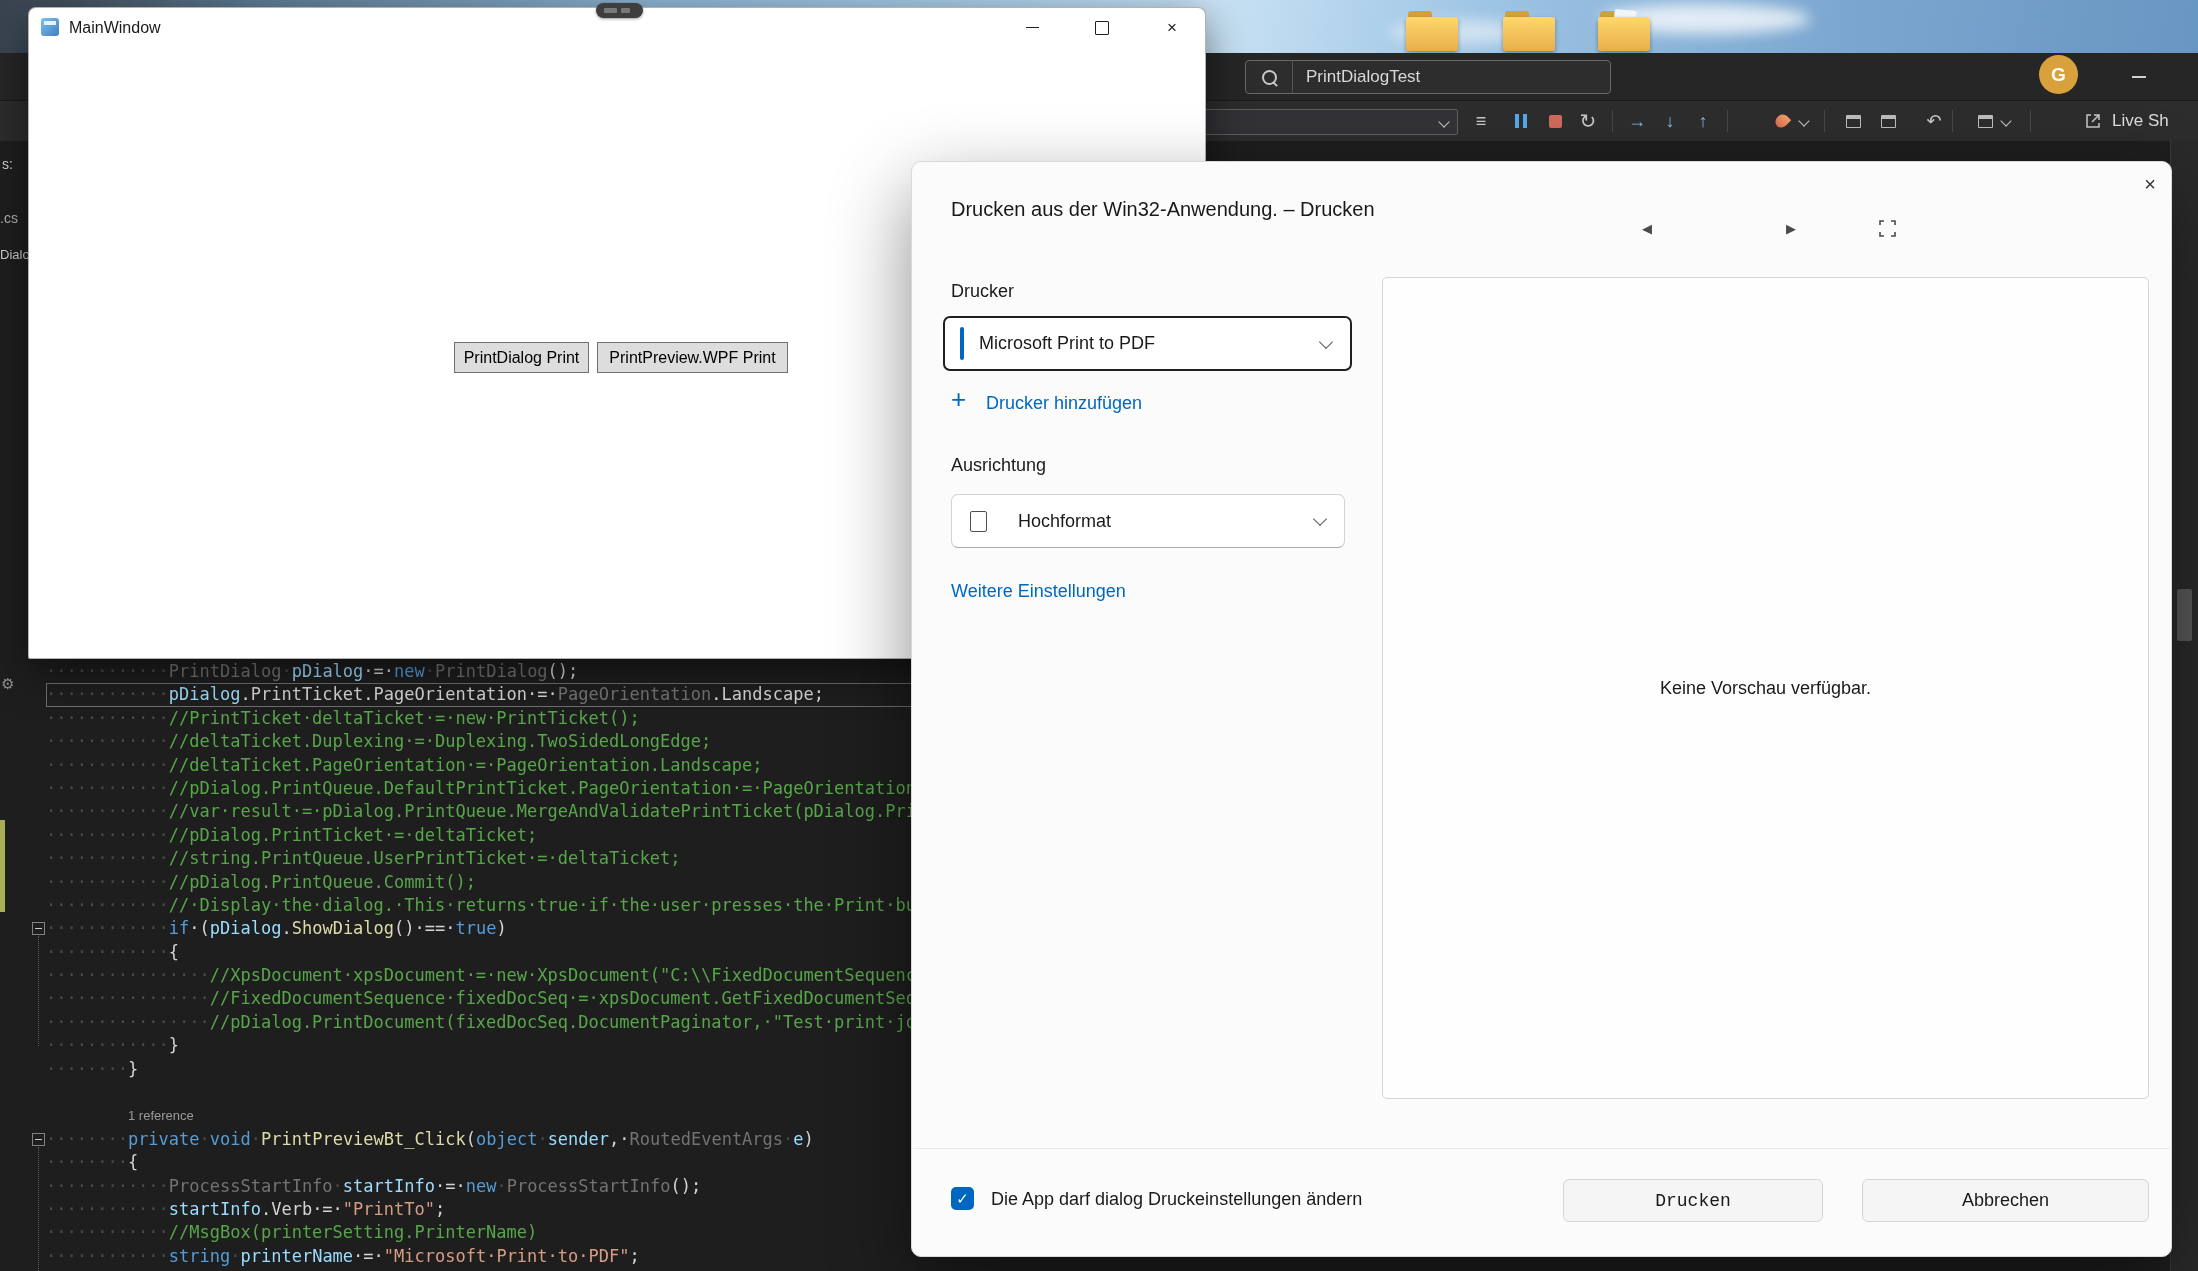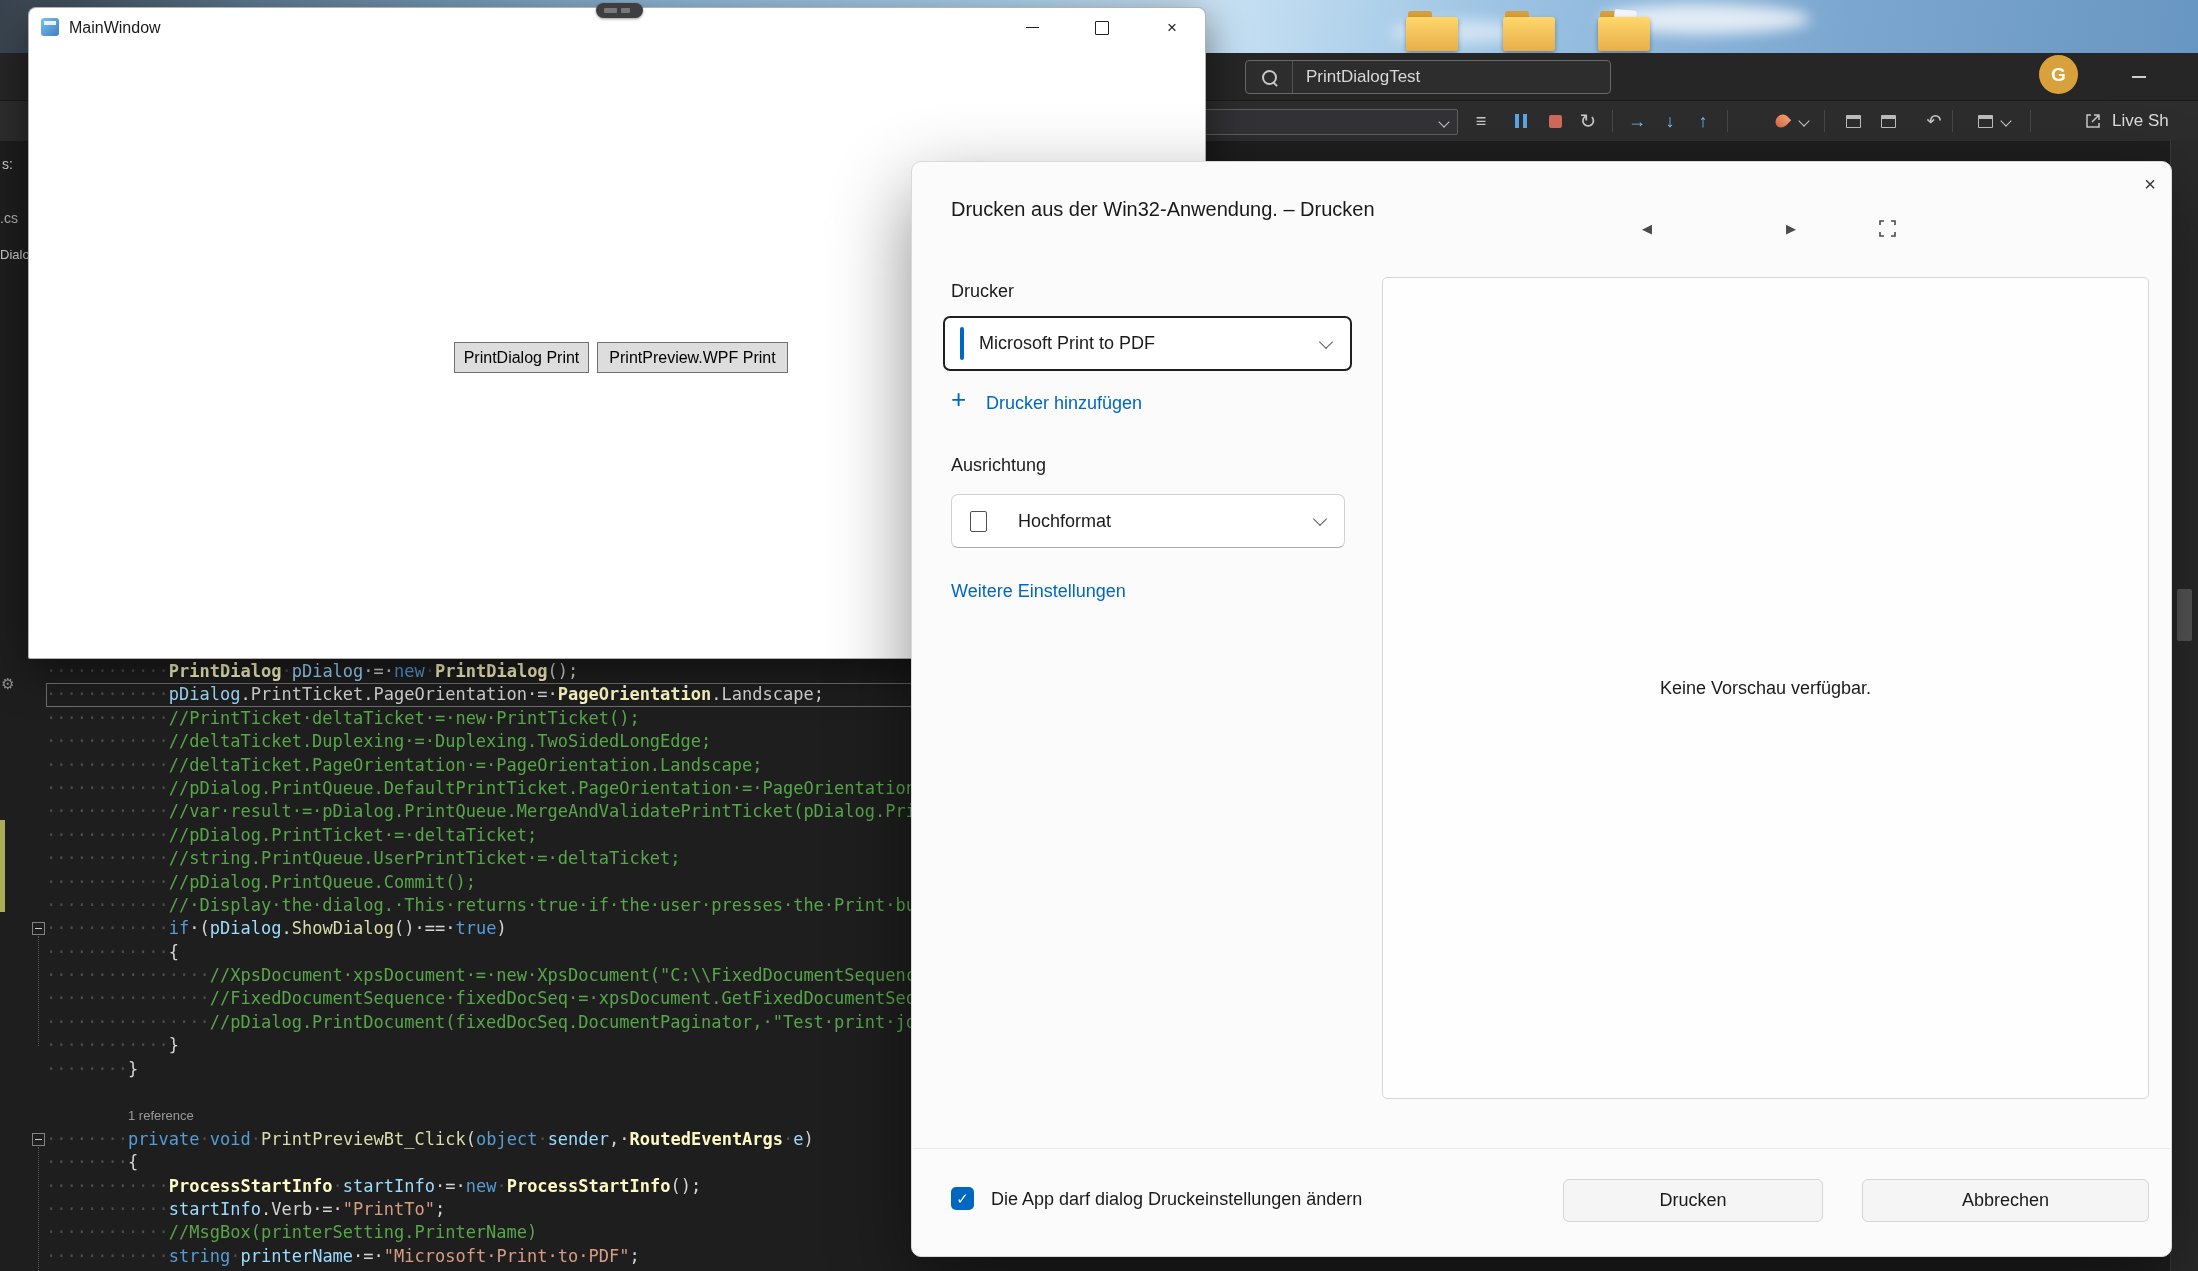--- a/index.html
+++ b/index.html
@@ -53,21 +53,21 @@
   .gear{position:absolute;left:1px;top:675px;font-size:15px;color:#909090;z-index:2;}
   .olive{position:absolute;left:0;top:820px;width:5px;height:92px;background:#A9AE57;z-index:2;}
 
   
   .code-lines{position:absolute;left:46px;top:660px;width:1880px;z-index:2;
     font-family:"DejaVu Sans Mono",monospace;font-size:17px;}
   .code-line{height:23.4px;line-height:23.4px;white-space:pre;}
   .code-line.selected{outline:1px solid #6F6F6F;outline-offset:-1px;}
   .code-line.codelens{font-family:"Liberation Sans",sans-serif;font-size:13px;color:#9A9A9A;padding-left:82px;}
   .tok-ws{color:#4B4B4B;} .tok-pl{color:#D4D4D4;} .tok-kw{color:#569CD6;}
-  .tok-ty{color:#fef9c3;font-weight:bold;} .tok-id{color:#9CDCFE;} .tok-mt{color:#DCDCAA;}
+  .tok-ty{color:#737373;} .tok-id{color:#9CDCFE;} .tok-mt{color:#DCDCAA;}
   .tok-cm{color:#57A64A;} .tok-st{color:#D69D85;} .tok-cl{color:#9A9A9A;}
   .fold{position:absolute;left:32px;width:13px;height:13px;border:1px solid #828282;background:#1E1E1E;z-index:2;box-sizing:border-box;}
   .fold::after{content:"";position:absolute;left:2px;top:4.6px;width:7px;height:1.4px;background:#C8C8C8;}
   .fold1{top:922px;} .fold2{top:1133px;}
   .foldline{position:absolute;left:38px;border-left:1px dotted #5A5A5A;z-index:2;}
   .fl1{top:936px;height:110px;} .fl2{top:1147px;height:124px;}
   .vscroll{position:absolute;left:2170px;top:140px;width:28px;height:1131px;background:#2A2A2B;border-left:1px solid #3A3A3A;z-index:2;box-sizing:border-box;}
   .vthumb{position:absolute;left:6px;top:449px;width:15px;height:52px;background:#585858;border-radius:2px;}
 
   
@@ -109,21 +109,21 @@
   .link-more{left:39px;top:419px;}
   .pd-preview{position:absolute;left:470px;top:115px;width:767px;height:822px;background:#FEFEFE;border:1px solid #D6D6D6;border-radius:5px;
     display:flex;align-items:center;justify-content:center;box-sizing:border-box;}
   .pd-preview-text{font-size:18px;color:#1A1A1A;}
   .pd-divider{position:absolute;left:1px;top:986px;width:1257px;height:1px;background:#EAEAEA;}
   .pd-check{position:absolute;left:39px;top:1025px;width:23px;height:23px;background:#0067C0;border-radius:5px;color:#FFF;font-size:15px;
     display:flex;align-items:center;justify-content:center;}
   .pd-chklabel{position:absolute;left:79px;top:1027px;font-size:18px;color:#1A1A1A;white-space:nowrap;}
   .pd-btn{position:absolute;top:1017px;height:43px;background:#F5F5F5;border:1px solid #D5D5D5;border-radius:6px;font-size:18px;color:#191919;
     display:flex;align-items:center;justify-content:center;box-sizing:border-box;}
-  .btn-print{left:651px;width:260px;} .btn-cancel{left:950px;width:287px;}
+  .btn-print{left:651px;width:260px;font-family:Liberation Mono, monospace;} .btn-cancel{left:950px;width:287px;}
 </style>
 </head>
 <body>
 
 <div id="screen">
 
   <div class="wallpaper">
     <div class="cloud c1"></div>
     <div class="cloud c2"></div>
     <div class="folder f1">

